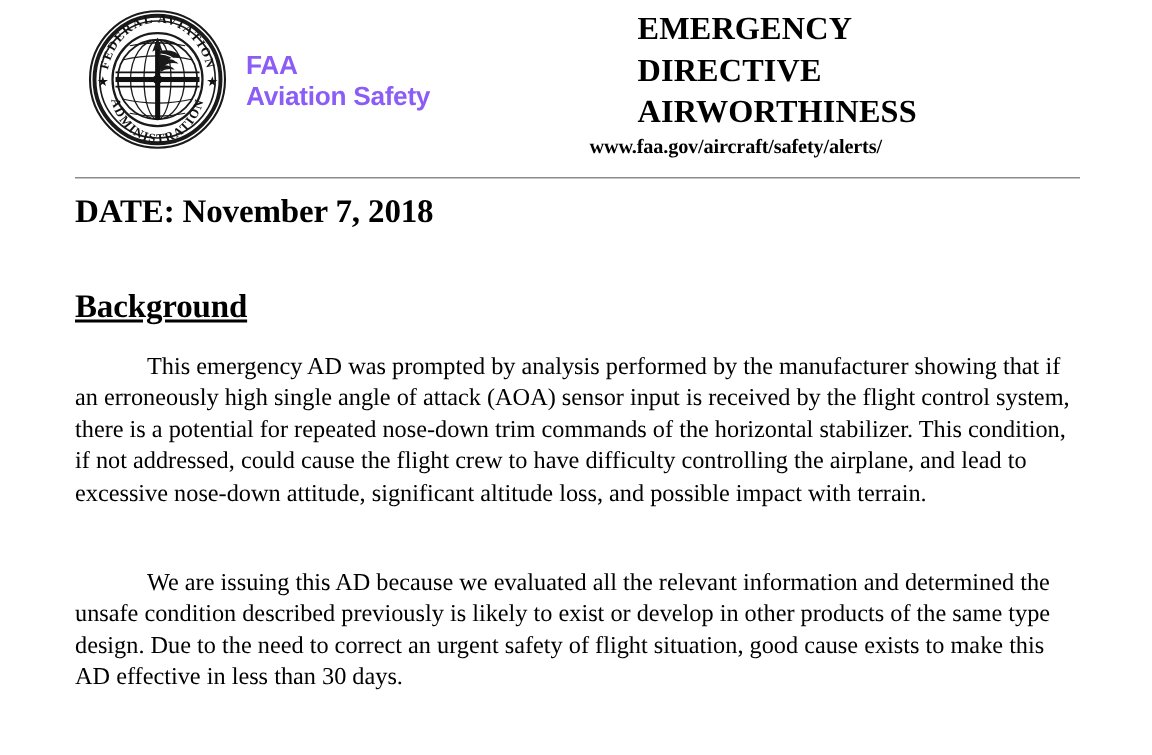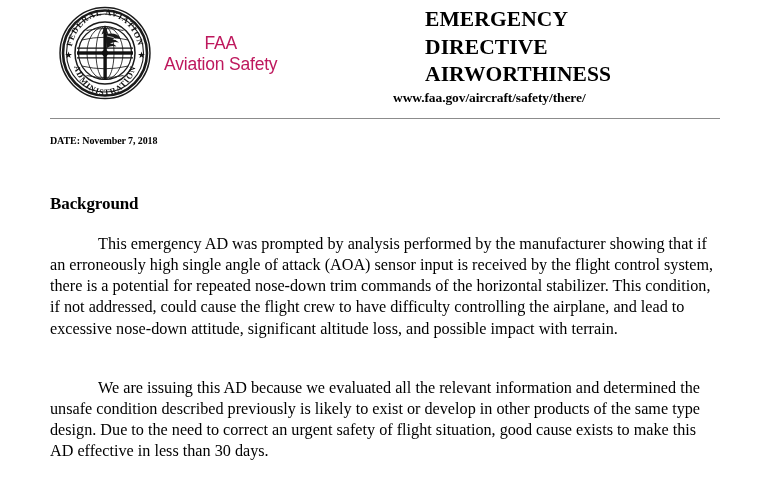--- a/index.html
+++ b/index.html
@@ -33,26 +33,25 @@
     display: block;
     width: 96px;
     height: 94px;
   }
 
   .agency-block {
     position: absolute;
     left: 164px;
     top: 33px;
     font-family: "Liberation Sans", "DejaVu Sans", sans-serif;
-    font-weight: normal;
+    font-weight: bold;
     font-size: 17.5px;
     line-height: 20.5px;
     letter-spacing: -0.2px;
-    color: #be185d;
-    text-align: center;
+    color: #8b5cf6;
   }
 
   .title-block {
     position: absolute;
     left: 393px;
     top: 6px;
     font-family: "Liberation Serif", "DejaVu Serif", serif;
     font-weight: bold;
     font-size: 21.5px;
     line-height: 27.5px;
@@ -84,36 +83,37 @@
     position: absolute;
     left: 50px;
     top: 131px;
     width: 672px;
     font-size: 16.2px;
     line-height: 21.2px;
   }
 
   .meta-line {
     font-weight: bold;
-    font-size: 10px;
+    font-size: 22px;
     line-height: 19.6px;
     letter-spacing: -0.1px;
   }
 
   .para {
     text-indent: 48px;
     text-align: left;
     margin: 0;
   }
 
   .section-heading {
     font-weight: bold;
-    font-size: 17px;
+    font-size: 22px;
     letter-spacing: -0.1px;
     margin: 0;
+    text-decoration: underline;
   }
 
   .sp-meta-to-p1 { height: 24px; }
   .sp-p1-to-h1   { height: 18px; }
   .sp-h1-to-p2   { height: 20px; }
   .sp-p2-to-h2   { height: 18px; }
   .sp-h2-to-p3   { height: 20px; }
 </style>
 </head>
 <body>
@@ -176,21 +176,21 @@
     <div>FAA</div>
     <div>Aviation Safety</div>
   </div>
 
   <div class="title-block">
     <div>EMERGENCY</div>
     <div>DIRECTIVE</div>
     <div>AIRWORTHINESS</div>
   </div>
 
-  <div class="header-url">www.faa.gov/aircraft/safety/there/</div>
+  <div class="header-url">www.faa.gov/aircraft/safety/alerts/</div>
 
   <div class="header-rule"></div>
 </div>
 
 <div class="doc-body">
 
   <div class="meta-line">DATE: November 7, 2018</div>
 
   <div class="sp-meta-to-p1"></div>
 

